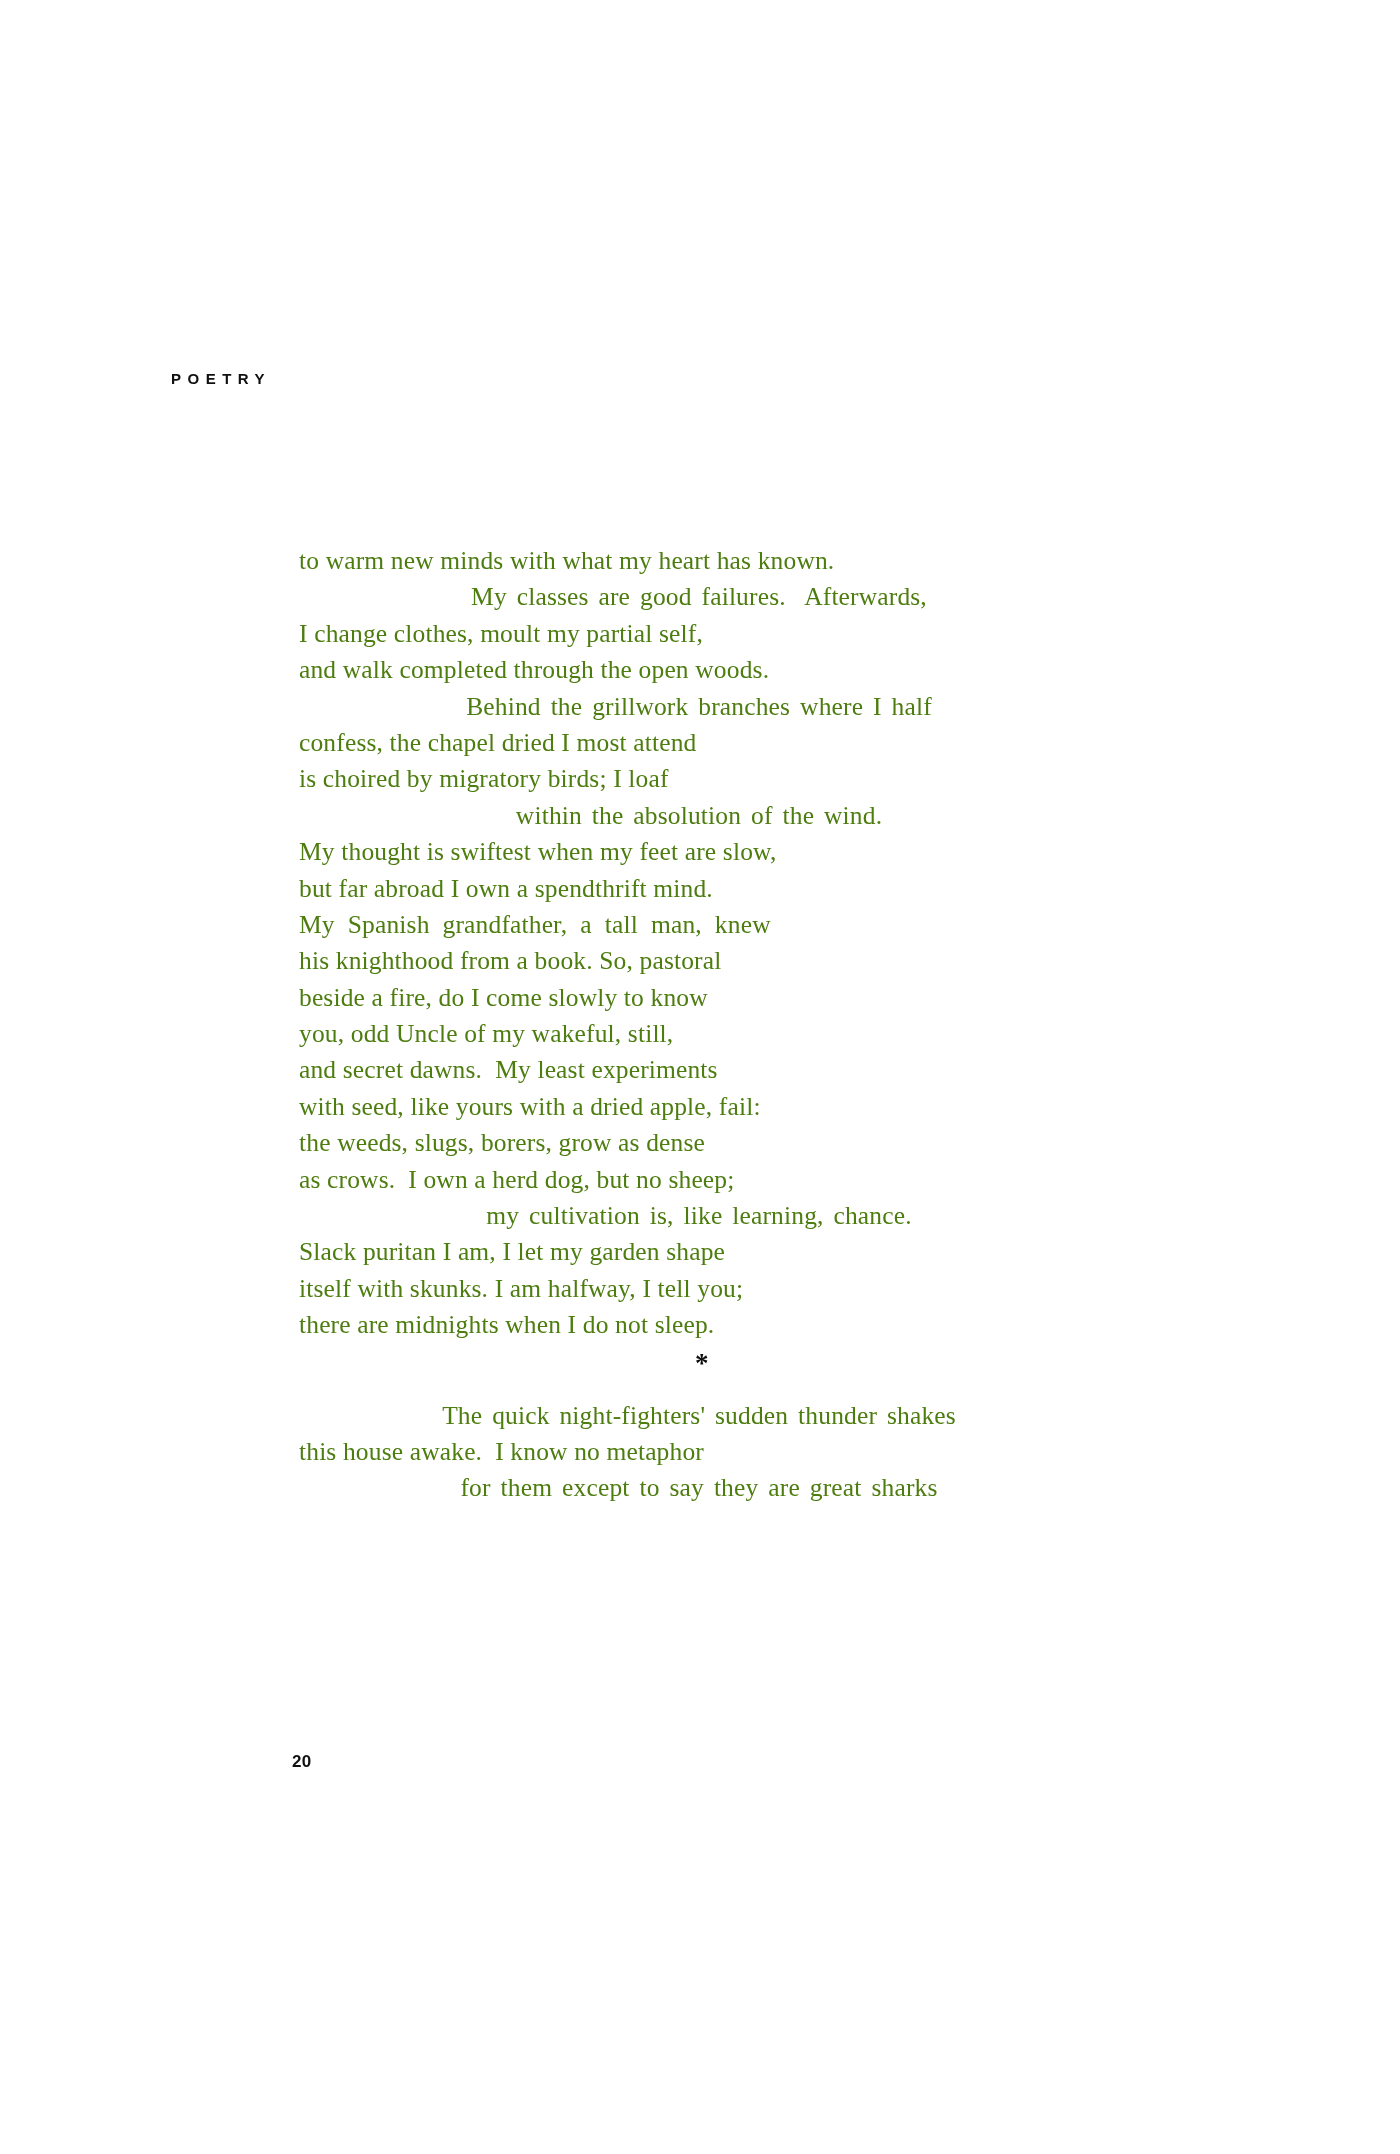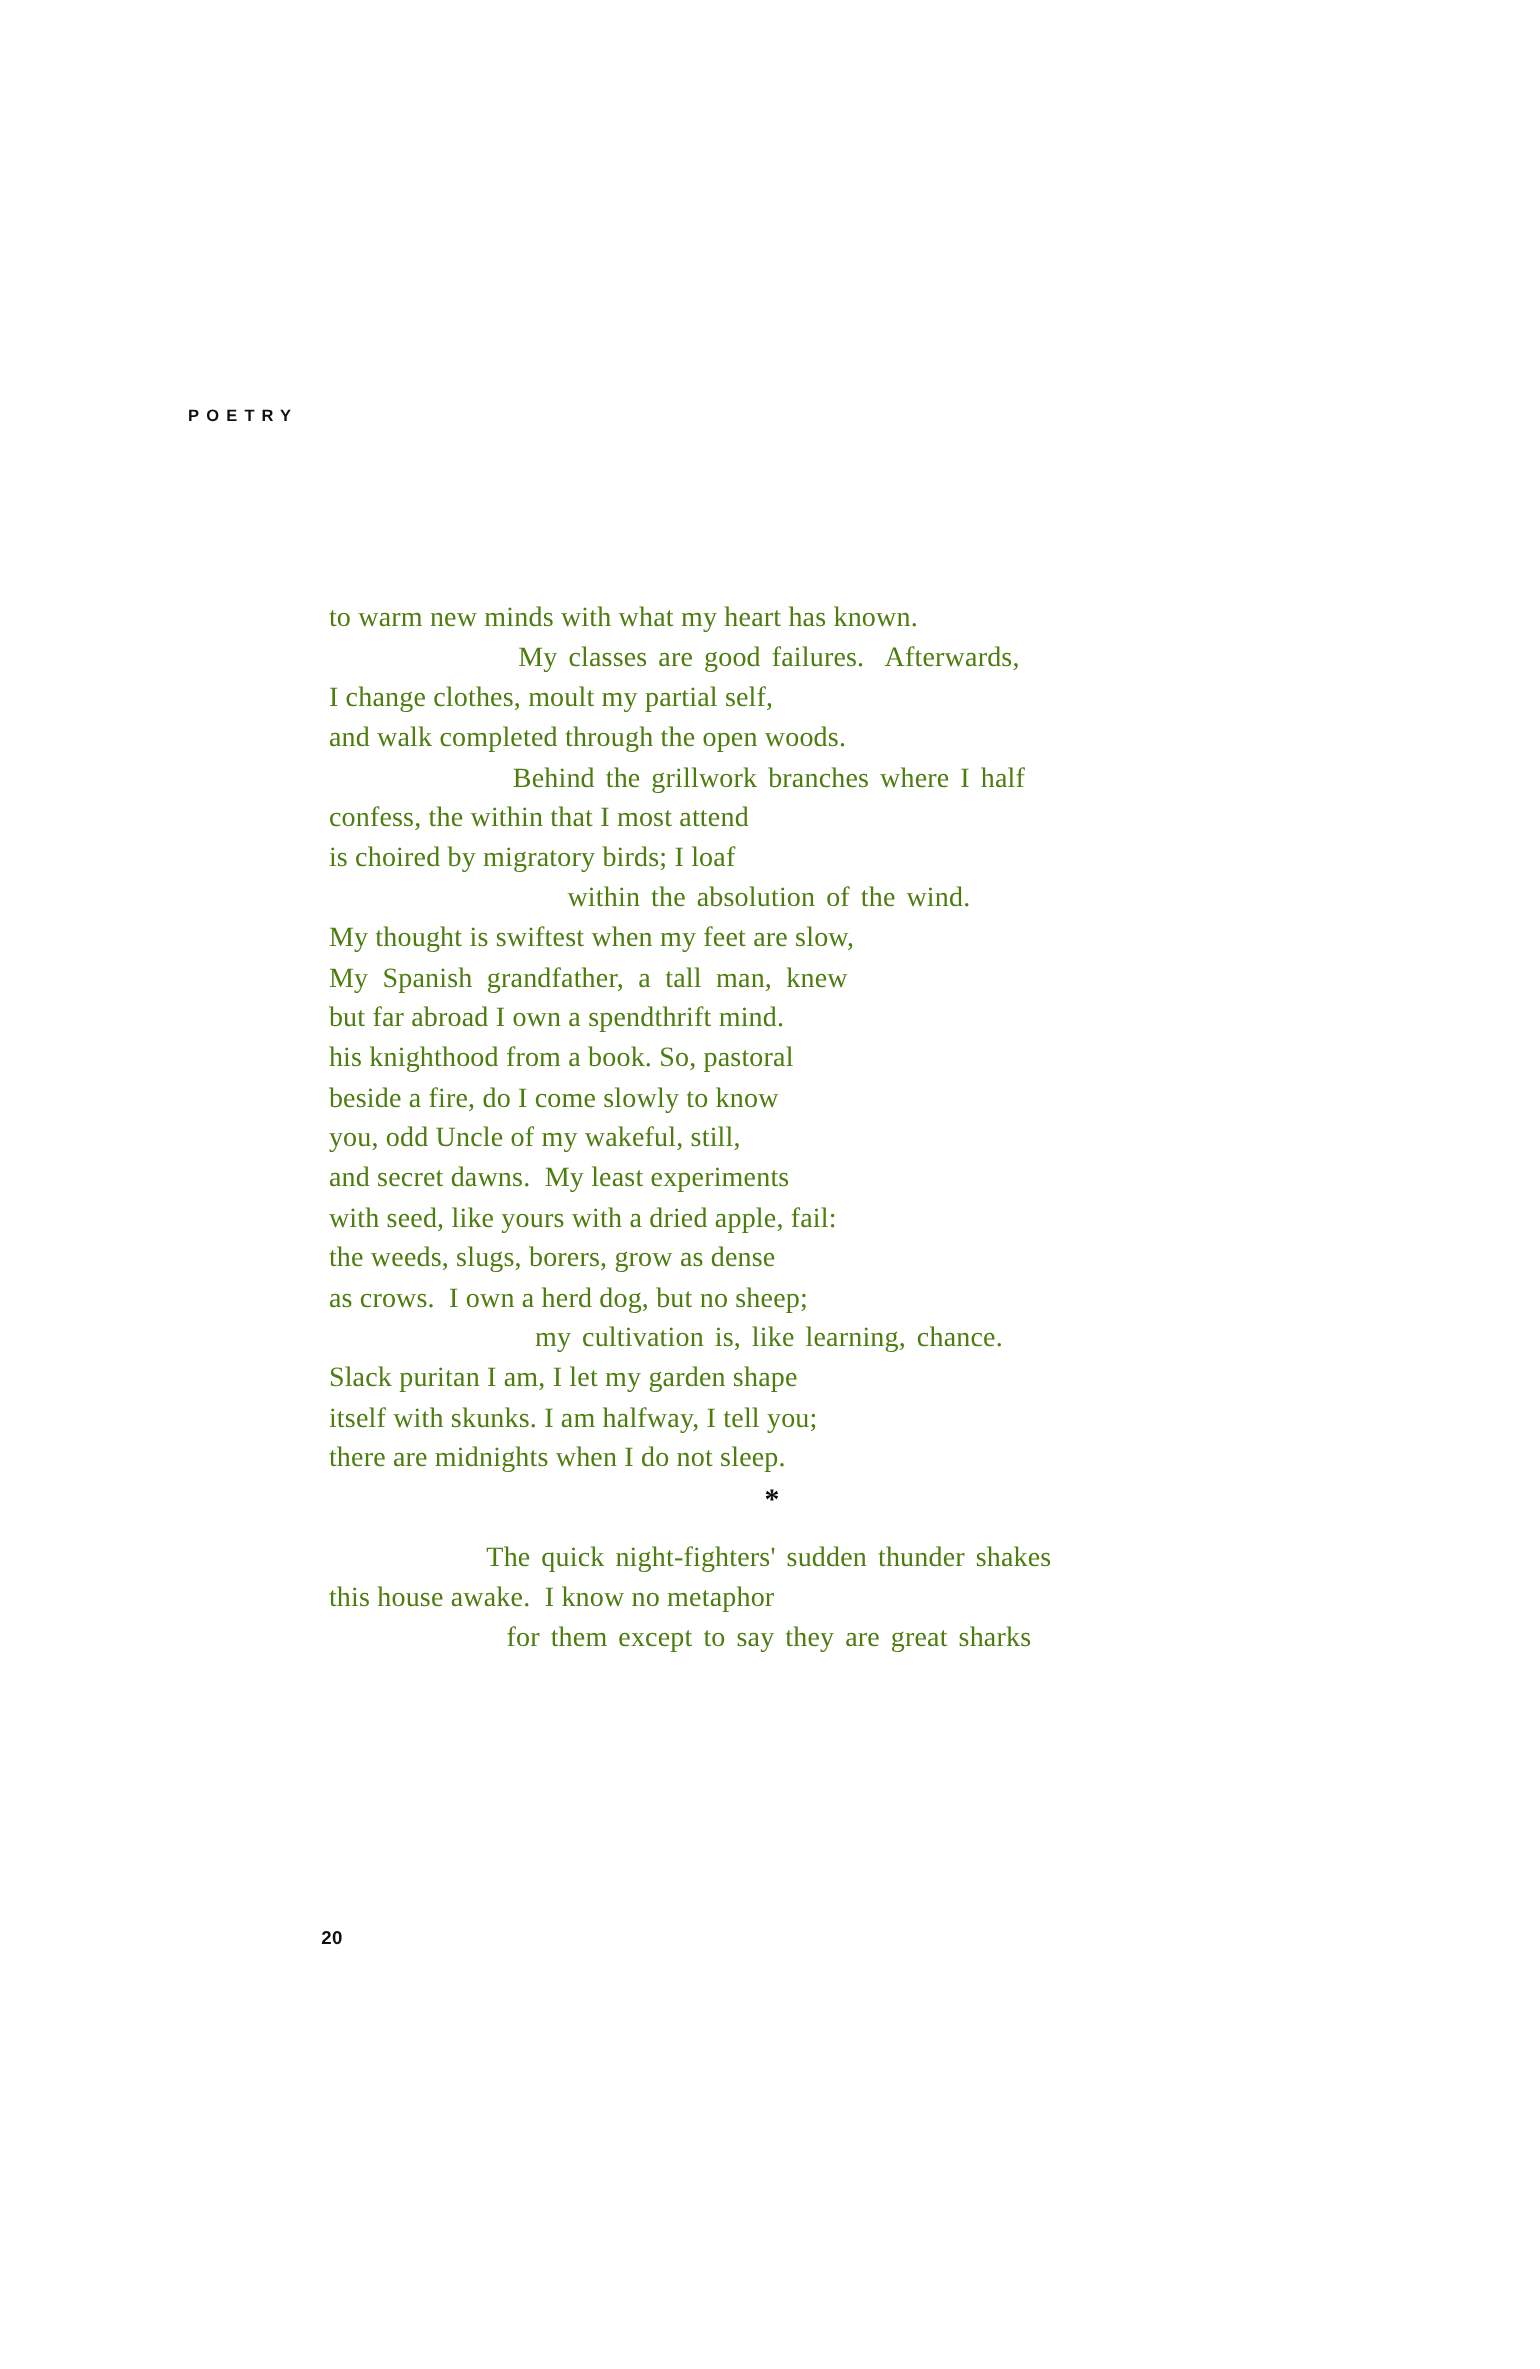--- a/index.html
+++ b/index.html
@@ -101,26 +101,26 @@
   <div class="running-head">POETRY</div>
 
   <div class="poem">
 
     <div class="stanza">
       <div class="line">to warm new minds with what my heart has known.</div>
       <div class="line wide">My classes are good failures.  Afterwards,</div>
       <div class="line">I change clothes, moult my partial self,</div>
       <div class="line">and walk completed through the open woods.</div>
       <div class="line wide">Behind the grillwork branches where I half</div>
-      <div class="line">confess, the within that I most attend</div>
+      <div class="line">confess, the chapel dried I most attend</div>
       <div class="line">is choired by migratory birds; I loaf</div>
       <div class="line wide">within the absolution of the wind.</div>
       <div class="line">My thought is swiftest when my feet are slow,</div>
+      <div class="line">but far abroad I own a spendthrift mind.</div>
       <div class="line wider">My Spanish grandfather, a tall man, knew</div>
-      <div class="line">but far abroad I own a spendthrift mind.</div>
       <div class="line">his knighthood from a book. So, pastoral</div>
       <div class="line">beside a fire, do I come slowly to know</div>
       <div class="line">you, odd Uncle of my wakeful, still,</div>
       <div class="line">and secret dawns.  My least experiments</div>
       <div class="line">with seed, like yours with a dried apple, fail:</div>
       <div class="line">the weeds, slugs, borers, grow as dense</div>
       <div class="line">as crows.  I own a herd dog, but no sheep;</div>
       <div class="line wide">my cultivation is, like learning, chance.</div>
       <div class="line">Slack puritan I am, I let my garden shape</div>
       <div class="line">itself with skunks. I am halfway, I tell you;</div>

